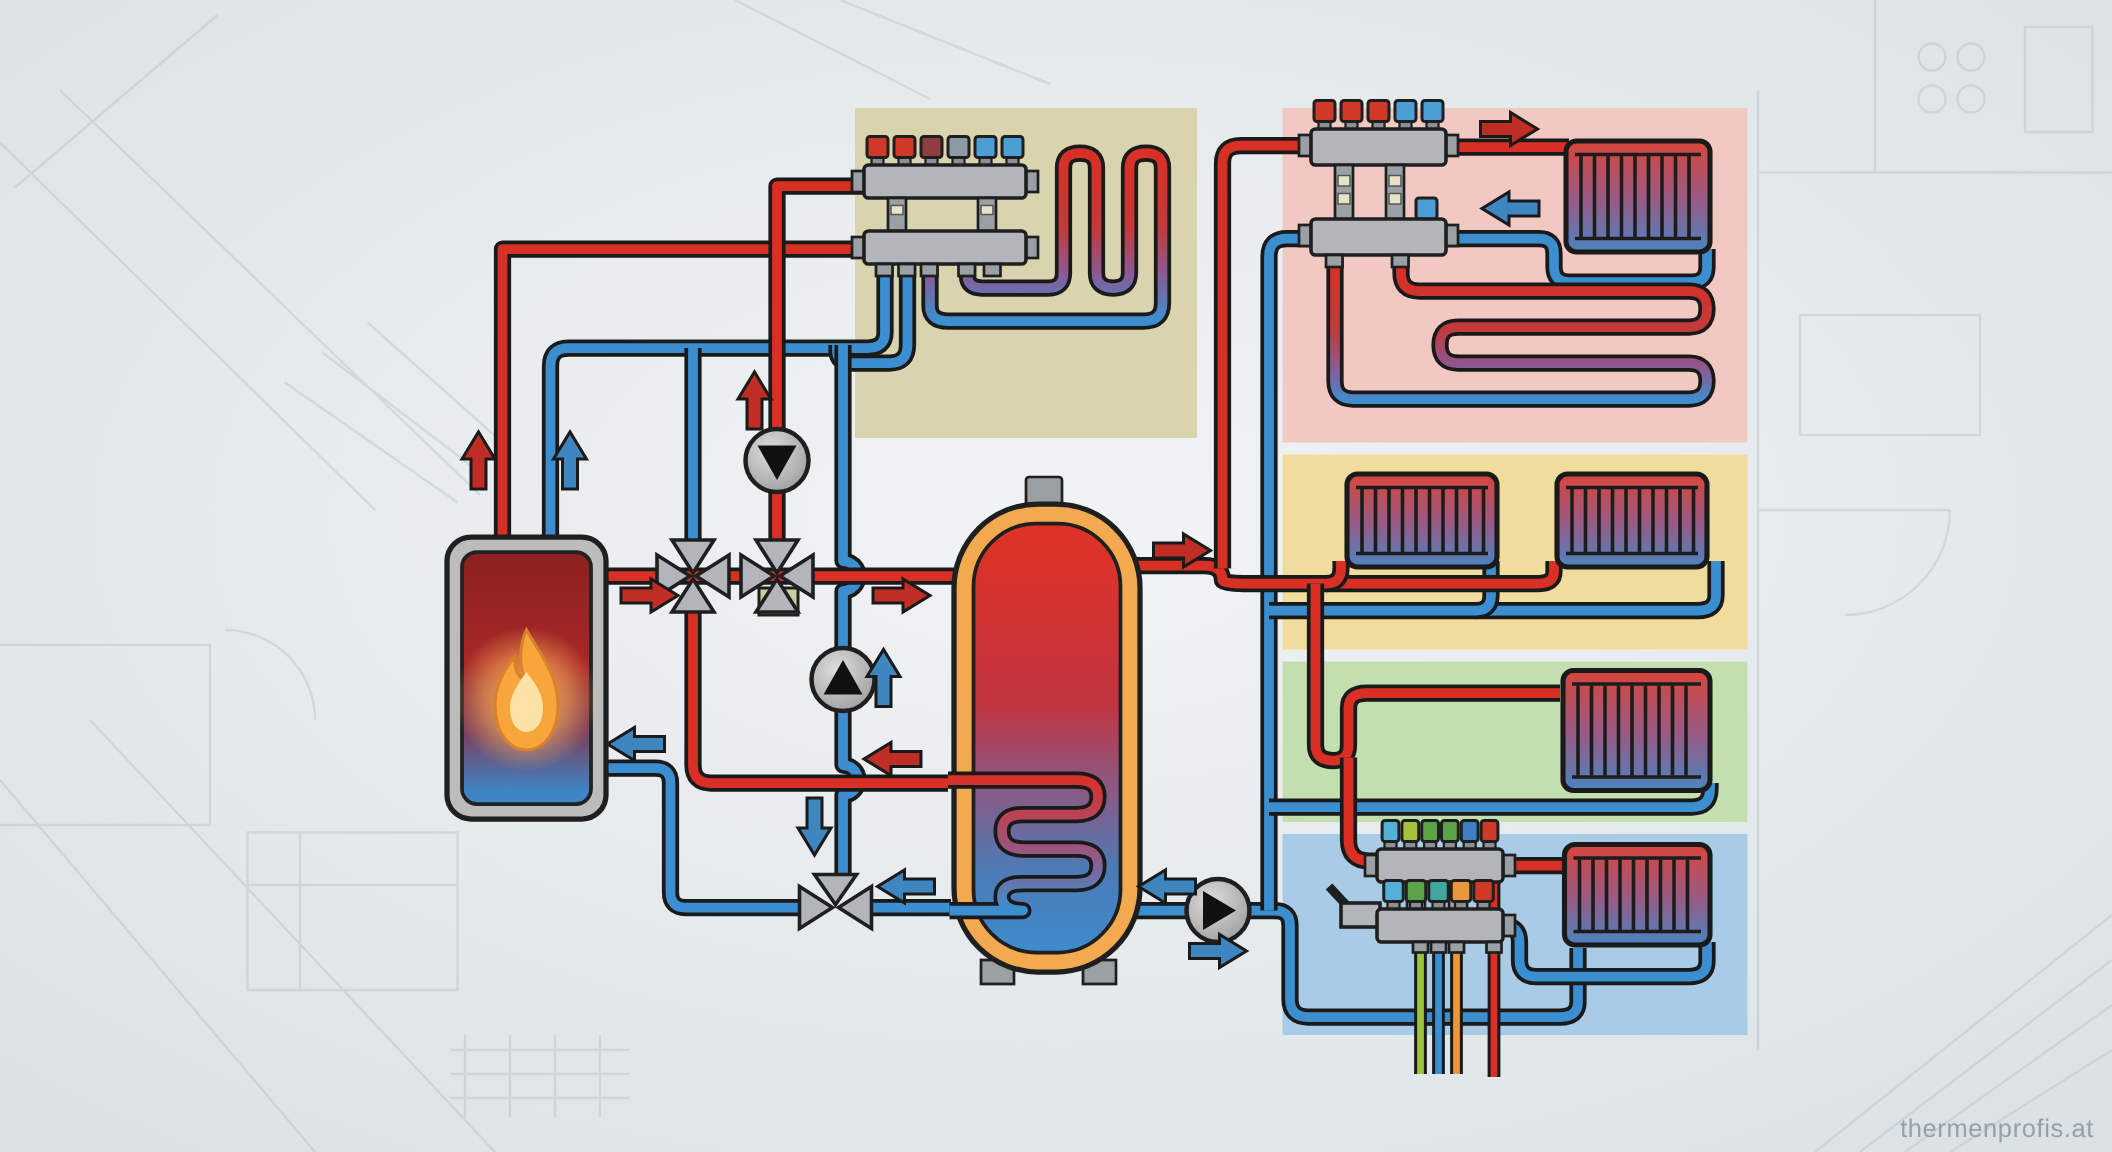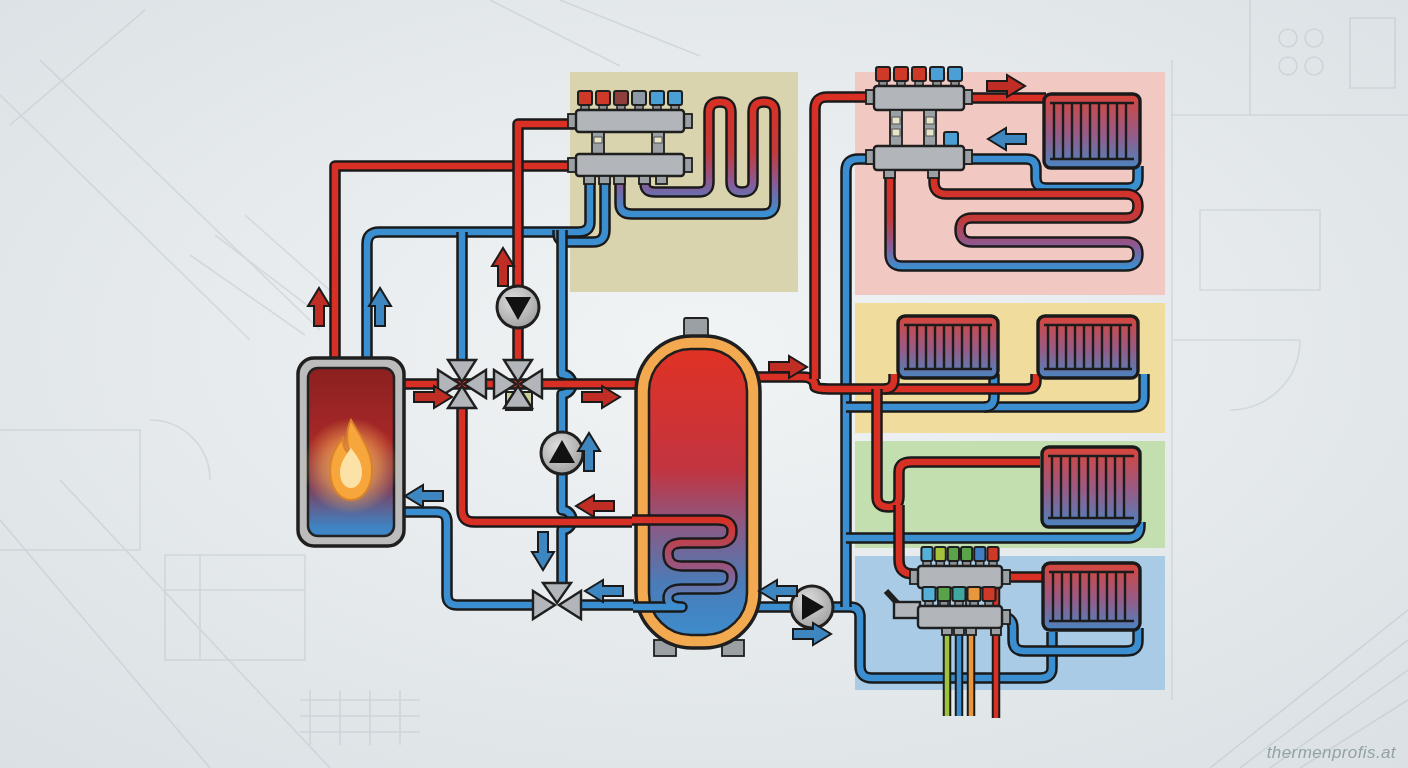--- a/index.html
+++ b/index.html
@@ -1,16 +1,16 @@
 <!DOCTYPE html>
 <html style="--blueprint: #b4bfc6; --metal: #b2b6ba; --metal-dark: #1f1f1f; --arrow-red: #c02d24; --arrow-blue: #3e86c0; --flame: #f6a63a; --flame-core: #fde2a8; --insul: #f2a94f; --wm: #93a2a8;"><head>
 <meta charset="utf-8">
 <style>
   html,body{margin:0;padding:0;background:#dfe4e7;font-family:"Liberation Sans",sans-serif;}
-  #stage{position:relative;width:1408px;height:768px;overflow:hidden;font-style:italic;}
+  #stage{position:relative;width:1408px;height:768px;overflow:hidden;}
   svg{display:block;}
   .pipe{fill:none;stroke-linejoin:round;stroke-linecap:butt;stroke-width:6.5;}
   .pipe-outline{fill:none;stroke:#1a1a1a;stroke-linejoin:round;stroke-linecap:butt;stroke-width:11.5;}
   .pipe.thin{stroke-width:4.5;}
   .pipe-outline.thin{stroke-width:8.5;}
   .decor{stroke:var(--blueprint);fill:none;stroke-width:1.6;}
   .metal{fill:var(--metal);stroke:var(--metal-dark);stroke-width:2.4;}
   .metal-sm{fill:#9aa0a4;stroke:var(--metal-dark);stroke-width:1.8;}
   .arrow-red{fill:var(--arrow-red);stroke:#1a1a1a;stroke-width:2;}
   .arrow-blue{fill:var(--arrow-blue);stroke:#1a1a1a;stroke-width:2;}

